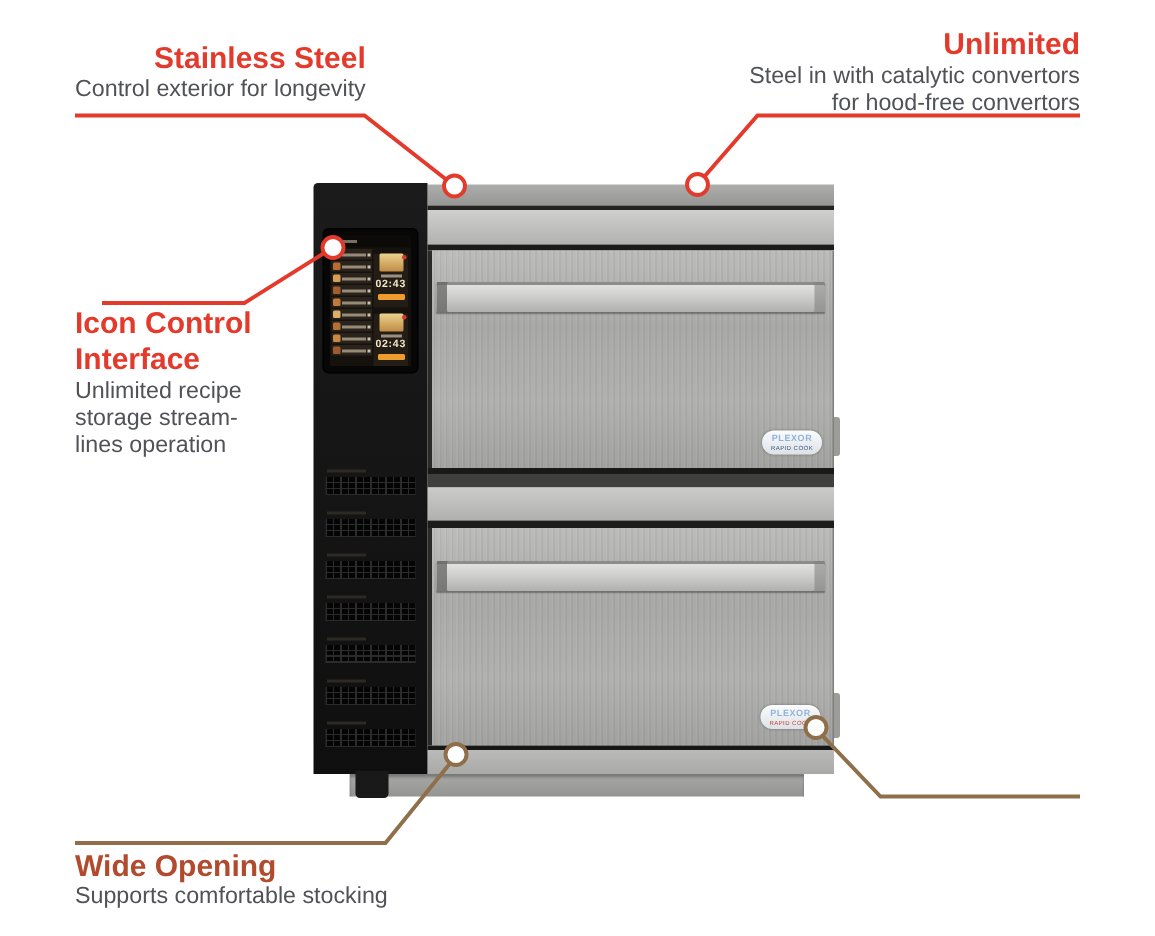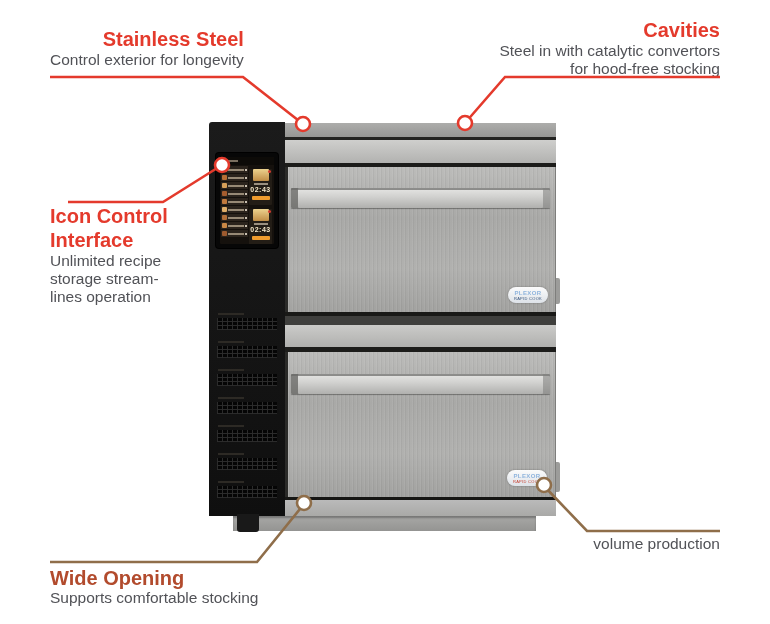--- a/index.html
+++ b/index.html
@@ -220,40 +220,39 @@
     <div class="brand">PLEXOR</div>
     <div class="sub">RAPID COOK</div>
   </div>
 
   <div class="callout" style="left:50px;top:27px;text-align:right;">
     <div class="c-title">Stainless Steel</div>
     <div class="c-sub">Control exterior for longevity</div>
   </div>
 
   <div class="callout rightal" style="right:50px;top:18px;">
-    <div class="c-title">Cavities</div>
+    <div class="c-title">Unlimited</div>
     <div class="c-sub">Steel in with catalytic convertors</div>
-    <div class="c-sub">for hood-free stocking</div>
+    <div class="c-sub">for hood-free convertors</div>
   </div>
 
   <div class="callout" style="left:50px;top:567px;">
     <div class="c-title rust" style="line-height:22px;">Wide Opening</div>
     <div class="c-sub">Supports comfortable stocking</div>
   </div>
 
   <div class="callout" style="left:50px;top:204px;">
     <div class="c-title">Icon Control</div>
     <div class="c-title">Interface</div>
     <div class="c-sub">Unlimited recipe</div>
     <div class="c-sub">storage stream-</div>
     <div class="c-sub">lines operation</div>
   </div>
 
   <div class="callout rightal" style="right:50px;top:535px;">
-    <div class="c-sub">volume production</div>
   </div>
 
   <svg class="connectors" width="770" height="624" viewBox="0 0 770 624">
     <polyline points="50,77 243,77 303,124" fill="none" stroke-width="2.6" stroke="#e43a2c"></polyline>
     <circle cx="303" cy="124" r="7" fill="#ffffff" stroke-width="2.6" stroke="#e43a2c"></circle>
 
     <polyline points="720,77 505,77 465,123" fill="none" stroke-width="2.6" stroke="#e43a2c"></polyline>
     <circle cx="465" cy="123" r="7" fill="#ffffff" stroke-width="2.6" stroke="#e43a2c"></circle>
 
     <polyline points="68,202 163,202 222,165" fill="none" stroke-width="2.6" stroke="#e43a2c"></polyline>

